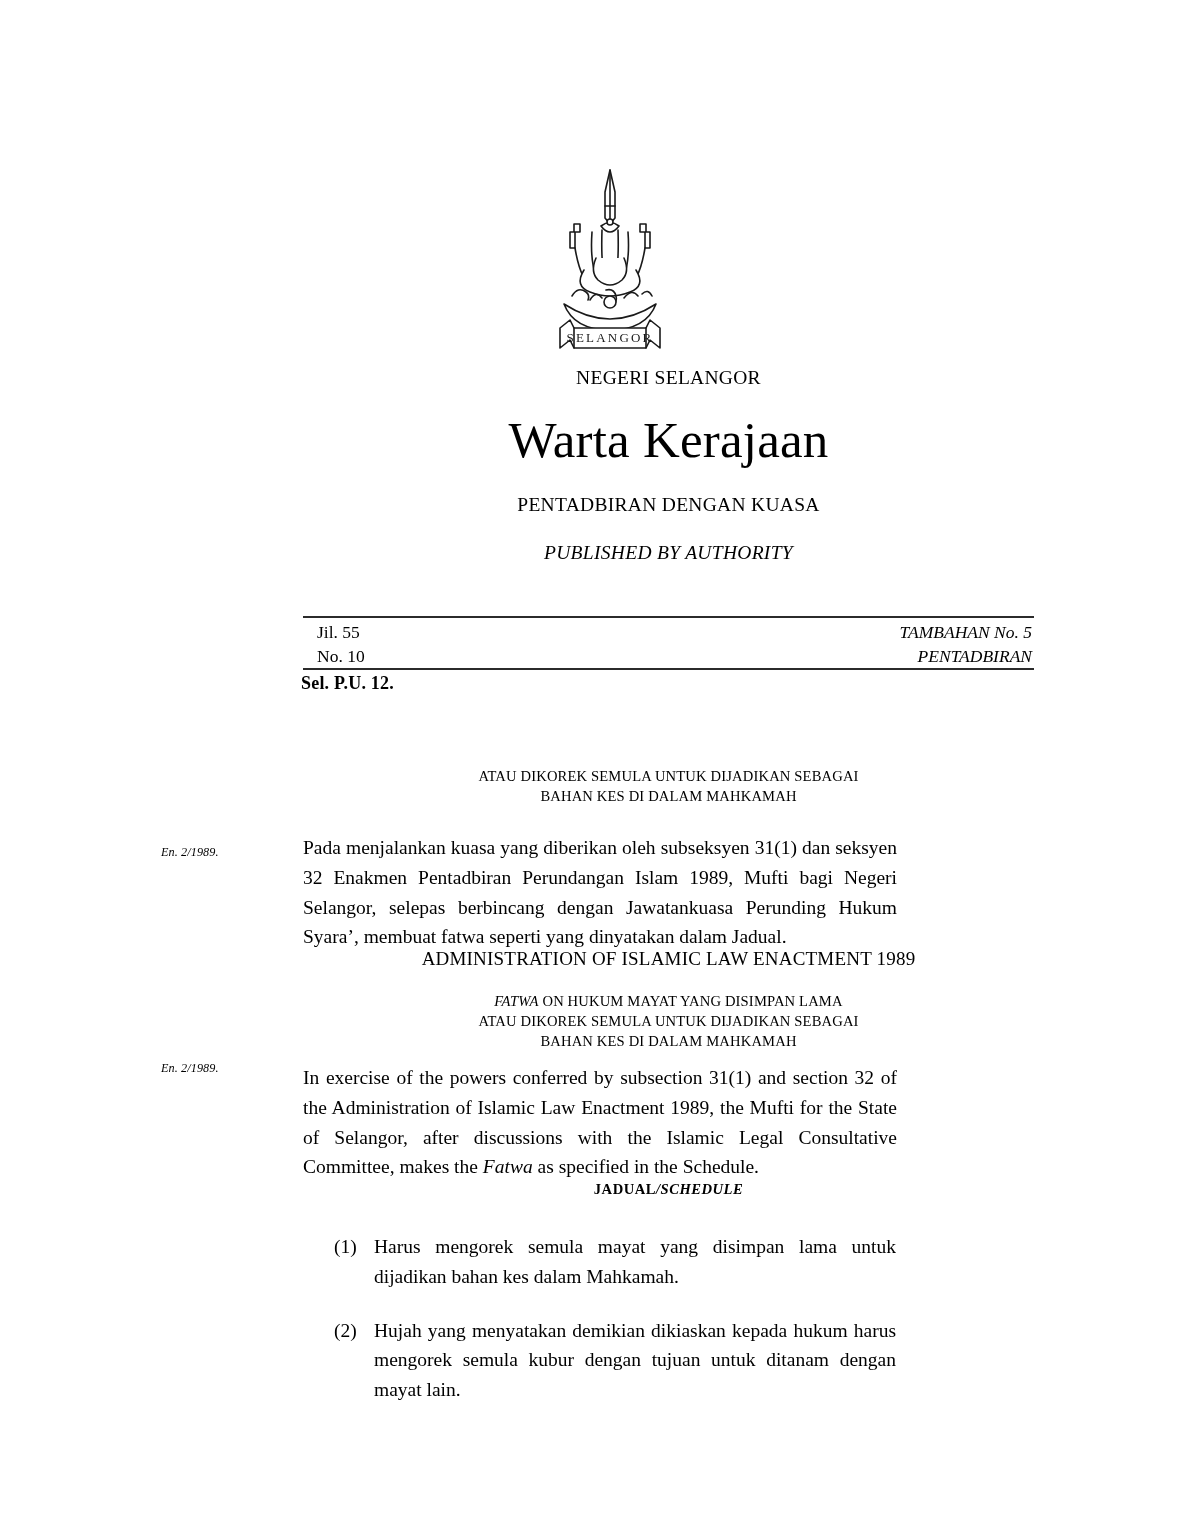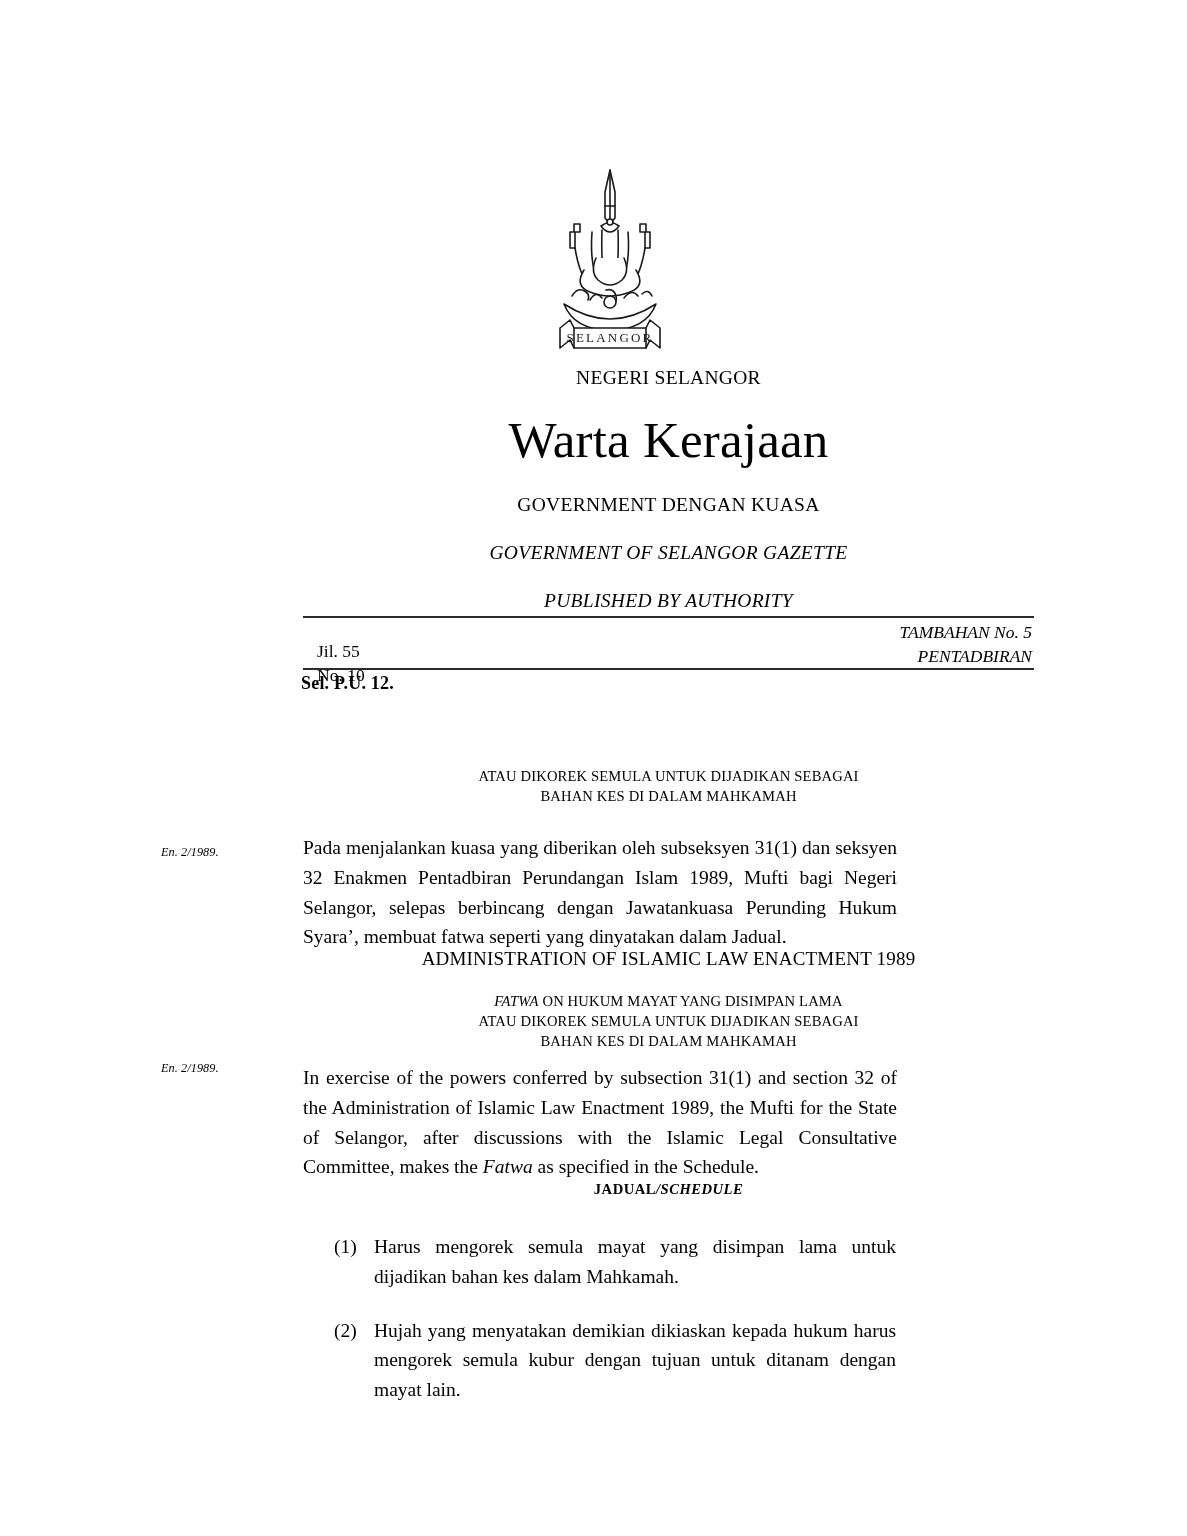--- a/index.html
+++ b/index.html
@@ -91,21 +91,20 @@
     width: 731px;
     top: 620px;
     height: 48px;
   }
   .issue-left {
     position: absolute;
     left: 14px;
     top: 0;
     font-size: 17.5px;
     line-height: 1.38;
-    margin-top: 19px;
   }
   .issue-center {
     position: absolute;
     left: 0; right: 0;
     top: 2px;
     text-align: center;
     font-size: 21px;
     font-weight: bold;
     letter-spacing: 0.2px;
   }
@@ -258,22 +257,21 @@
         <path d="M26 166 L36 158 L40 166 L112 166 L116 158 L126 166 L126 186 L116 178 L112 186 L40 186 L36 178 L26 186 Z" fill="#ffffff"></path>
         <path d="M40 166 L40 186 M112 166 L112 186"></path>
       </g>
       <text x="76" y="180" font-family="Liberation Serif, serif" font-size="13" letter-spacing="2.2" text-anchor="middle" fill="#1a1a1a">SELANGOR</text>
     </svg>
   </div>
 
   <div class="masthead">
     <div class="state-name">NEGERI SELANGOR</div>
     <div class="gazette-title">Warta Kerajaan</div>
-    <div class="subtitle-ms">GOVERNMENT DENGAN KUASA</div>
-    <div class="subtitle-en">GOVERNMENT OF SELANGOR GAZETTE</div>
+    <div class="subtitle-ms">PENTADBIRAN DENGAN KUASA</div>
     <div class="subtitle-auth">PUBLISHED BY AUTHORITY</div>
   </div>
 
   <div class="rule rule-top"></div>
   <div class="issue-band">
     <div class="issue-left">
       <div>Jil. 55</div>
       <div>No. 10</div>
     </div>
     <div class="issue-right">

